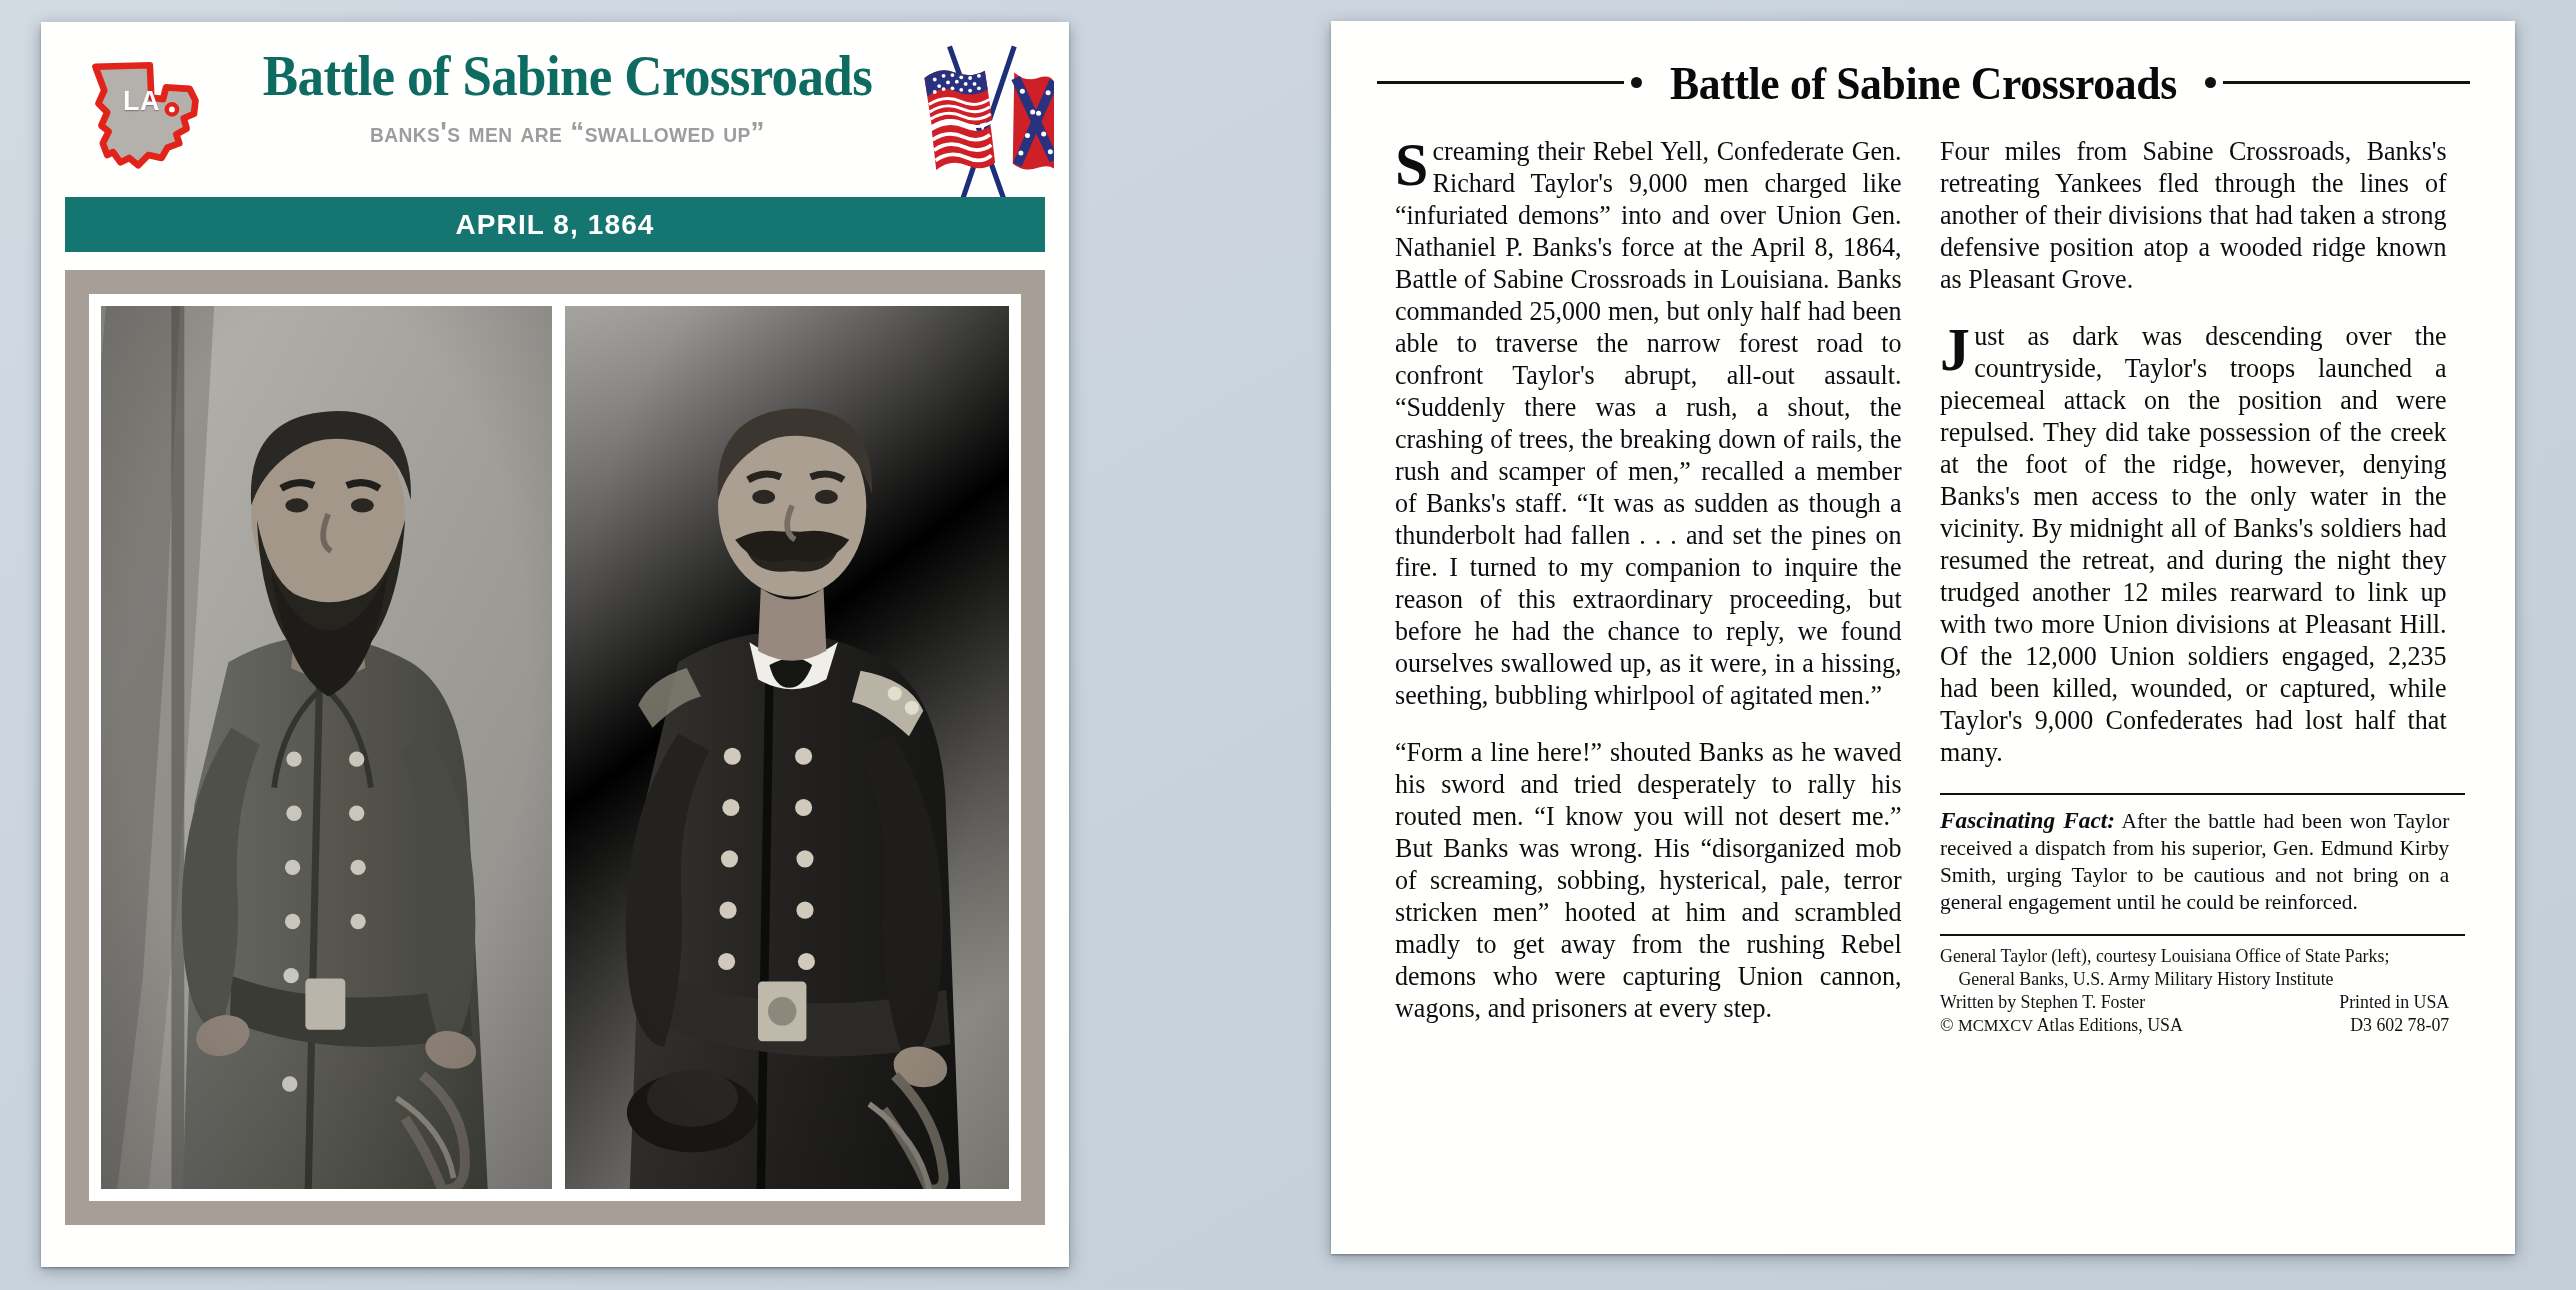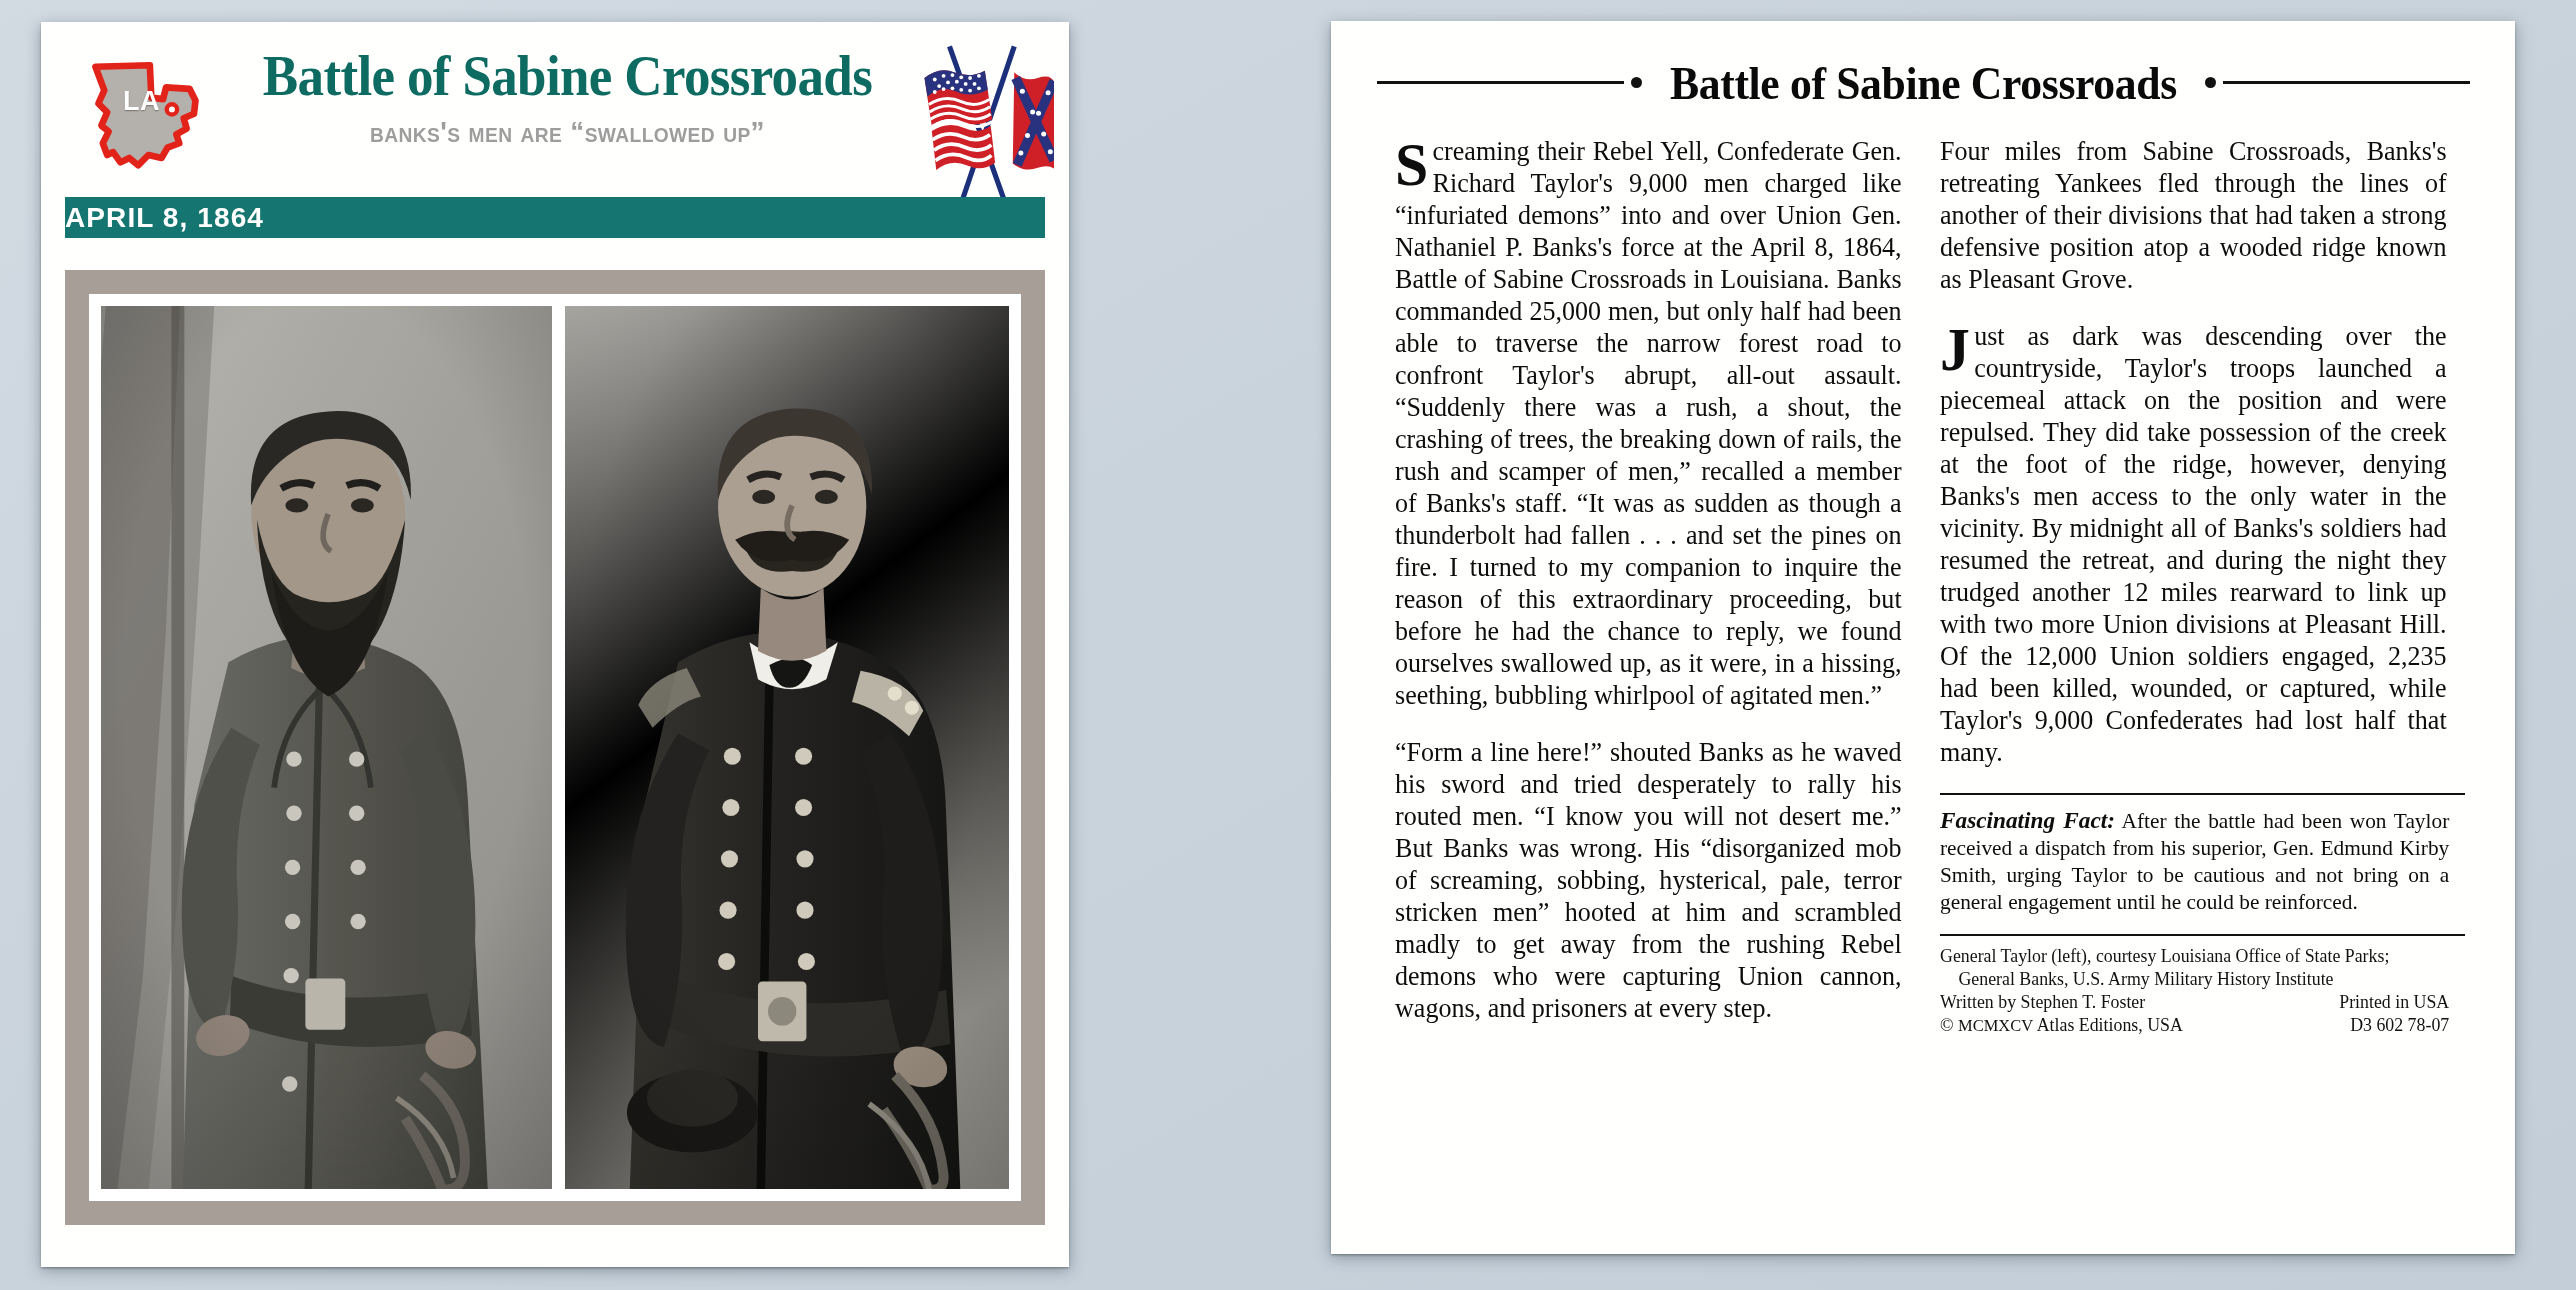--- a/index.html
+++ b/index.html
@@ -90,25 +90,25 @@
     position: absolute;
     right: 14.7px; top: 13.3px;
     width: 184px; height: 181px;
   }
   .flags svg { width:100%; height:100%; display:block; }
 
   
   .date-bar {
     position: absolute;
     left: 24px; top: 175px;
-    width: 980px; height: 41px;
+    width: 980px; height: 55px;
     background: #157570;
     display: flex;
     align-items: center;
-    justify-content: flex-start;
+    justify-content: center;
   }
   .date-bar span {
     color: #ffffff;
     font-family: "Liberation Sans", sans-serif;
     font-weight: 700;
     font-size: 28px;
     letter-spacing: 1.1px;
   }
 
   

